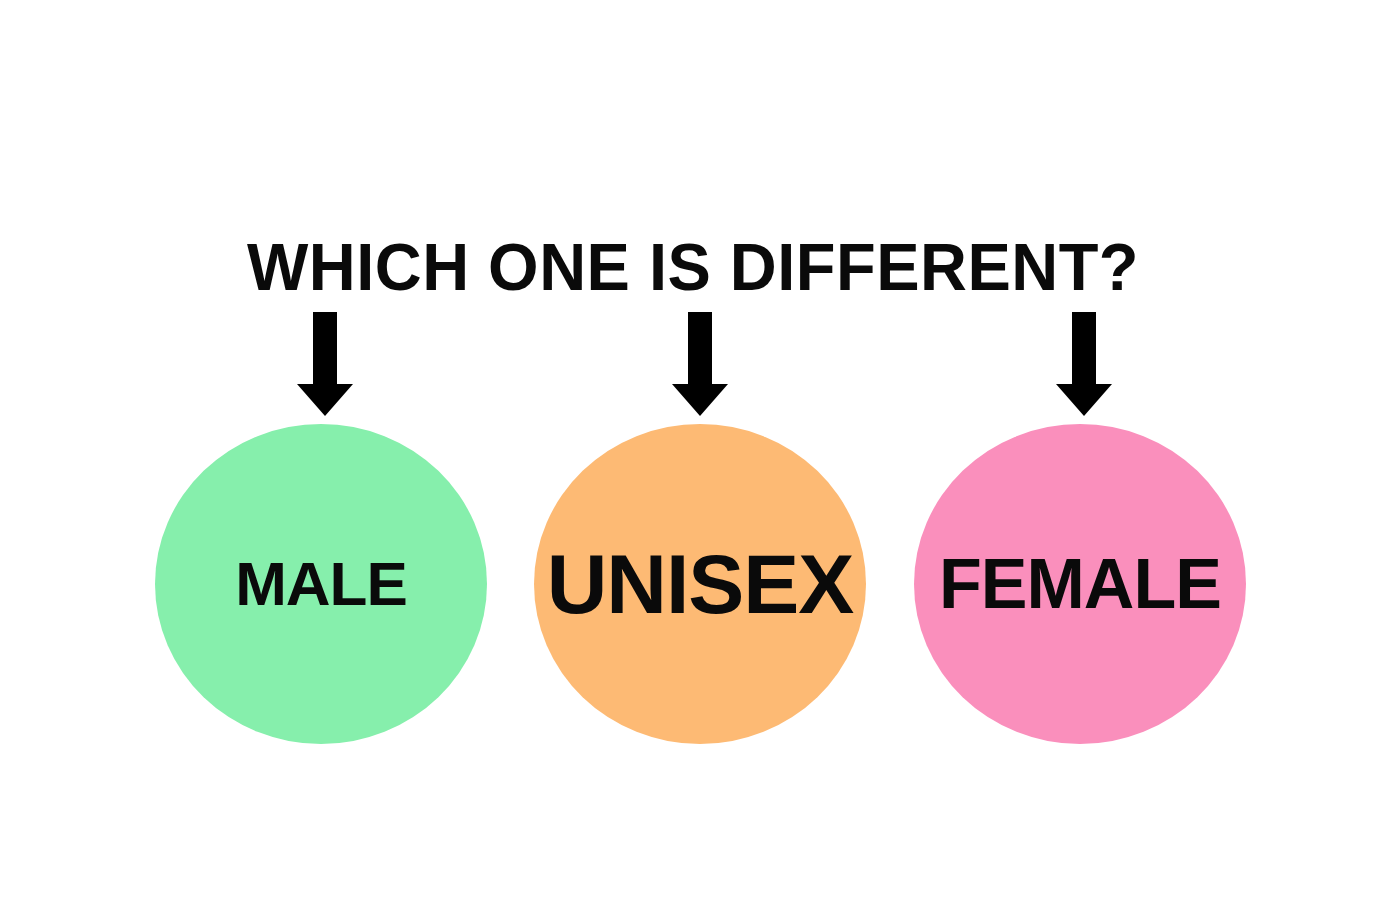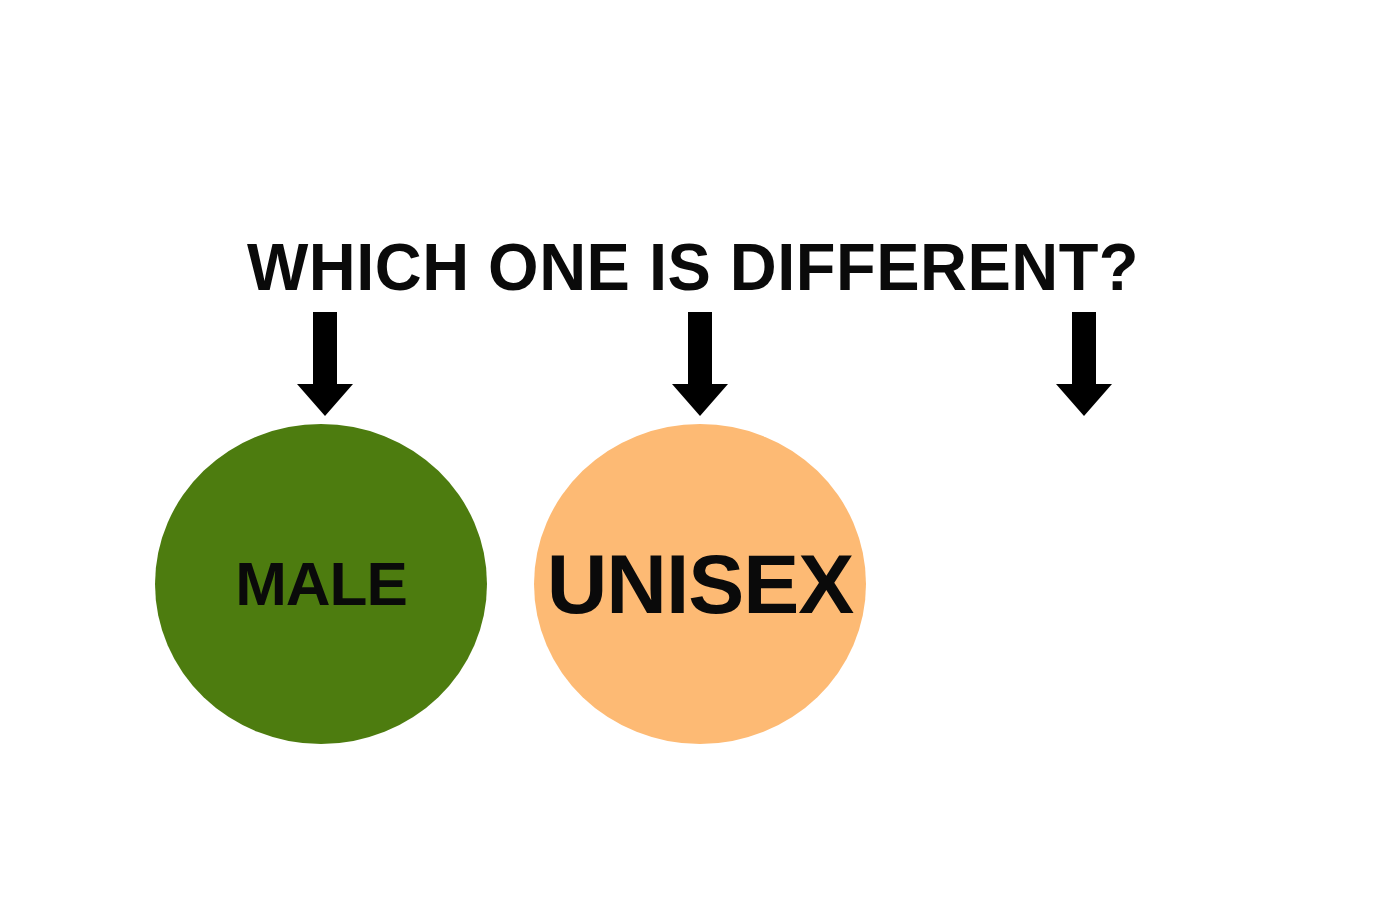--- a/index.html
+++ b/index.html
@@ -92,22 +92,25 @@
       <path d="M16 0 H40 V72 H56 L28 104 L0 72 H16 Z" fill="#000000"></path>
     </svg>
   </div>
 
   <div class="arrow" style="left:1056px;">
     <svg viewBox="0 0 56 104" xmlns="http://www.w3.org/2000/svg" aria-hidden="true">
       <path d="M16 0 H40 V72 H56 L28 104 L0 72 H16 Z" fill="#000000"></path>
     </svg>
   </div>
 
-  <div class="choice choice-0" style="left:155px; background:#4d7c0f;">
+  <div class="choice choice-0" style="left:155px; background:#86efac;">
     <span class="choice-label">MALE</span>
   </div>
 
   <div class="choice choice-1" style="left:534px; background:#fdba74;">
     <span class="choice-label">UNISEX</span>
   </div>
 
+  <div class="choice choice-2" style="left:914px; background:#FA8FBC;">
+    <span class="choice-label">FEMALE</span>
+  </div>
 
 </div>
 
 </body></html>

